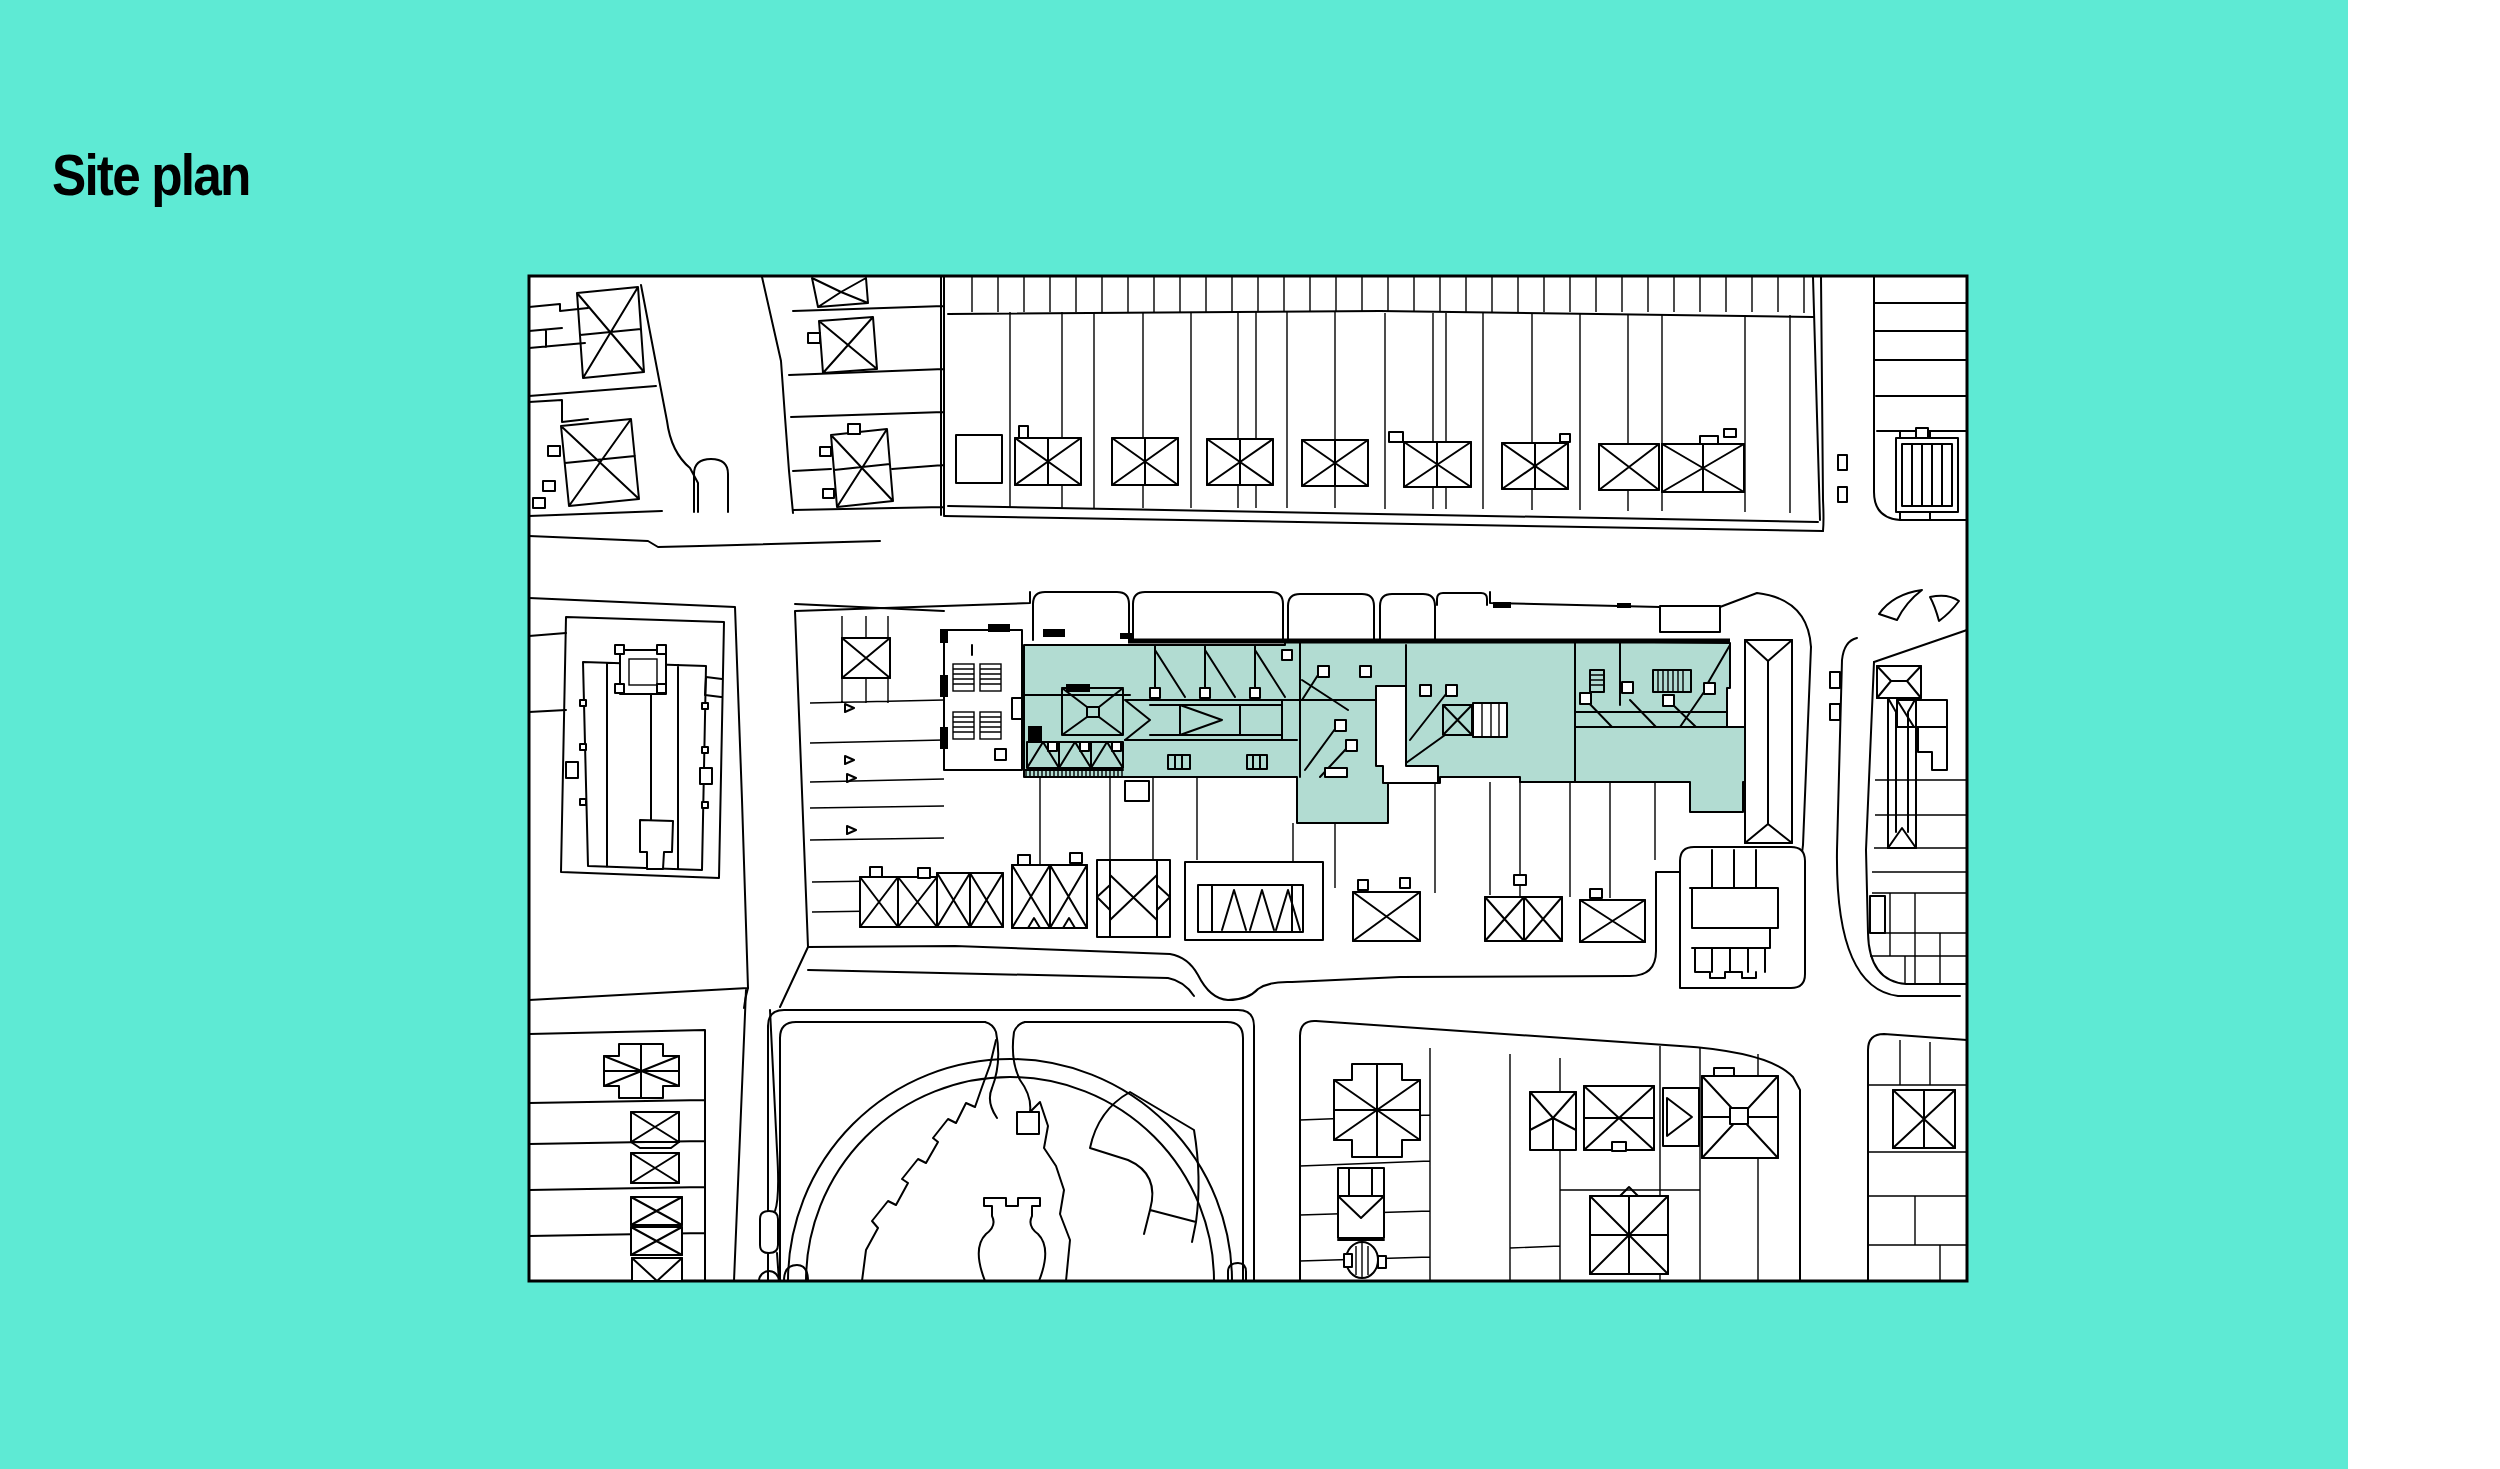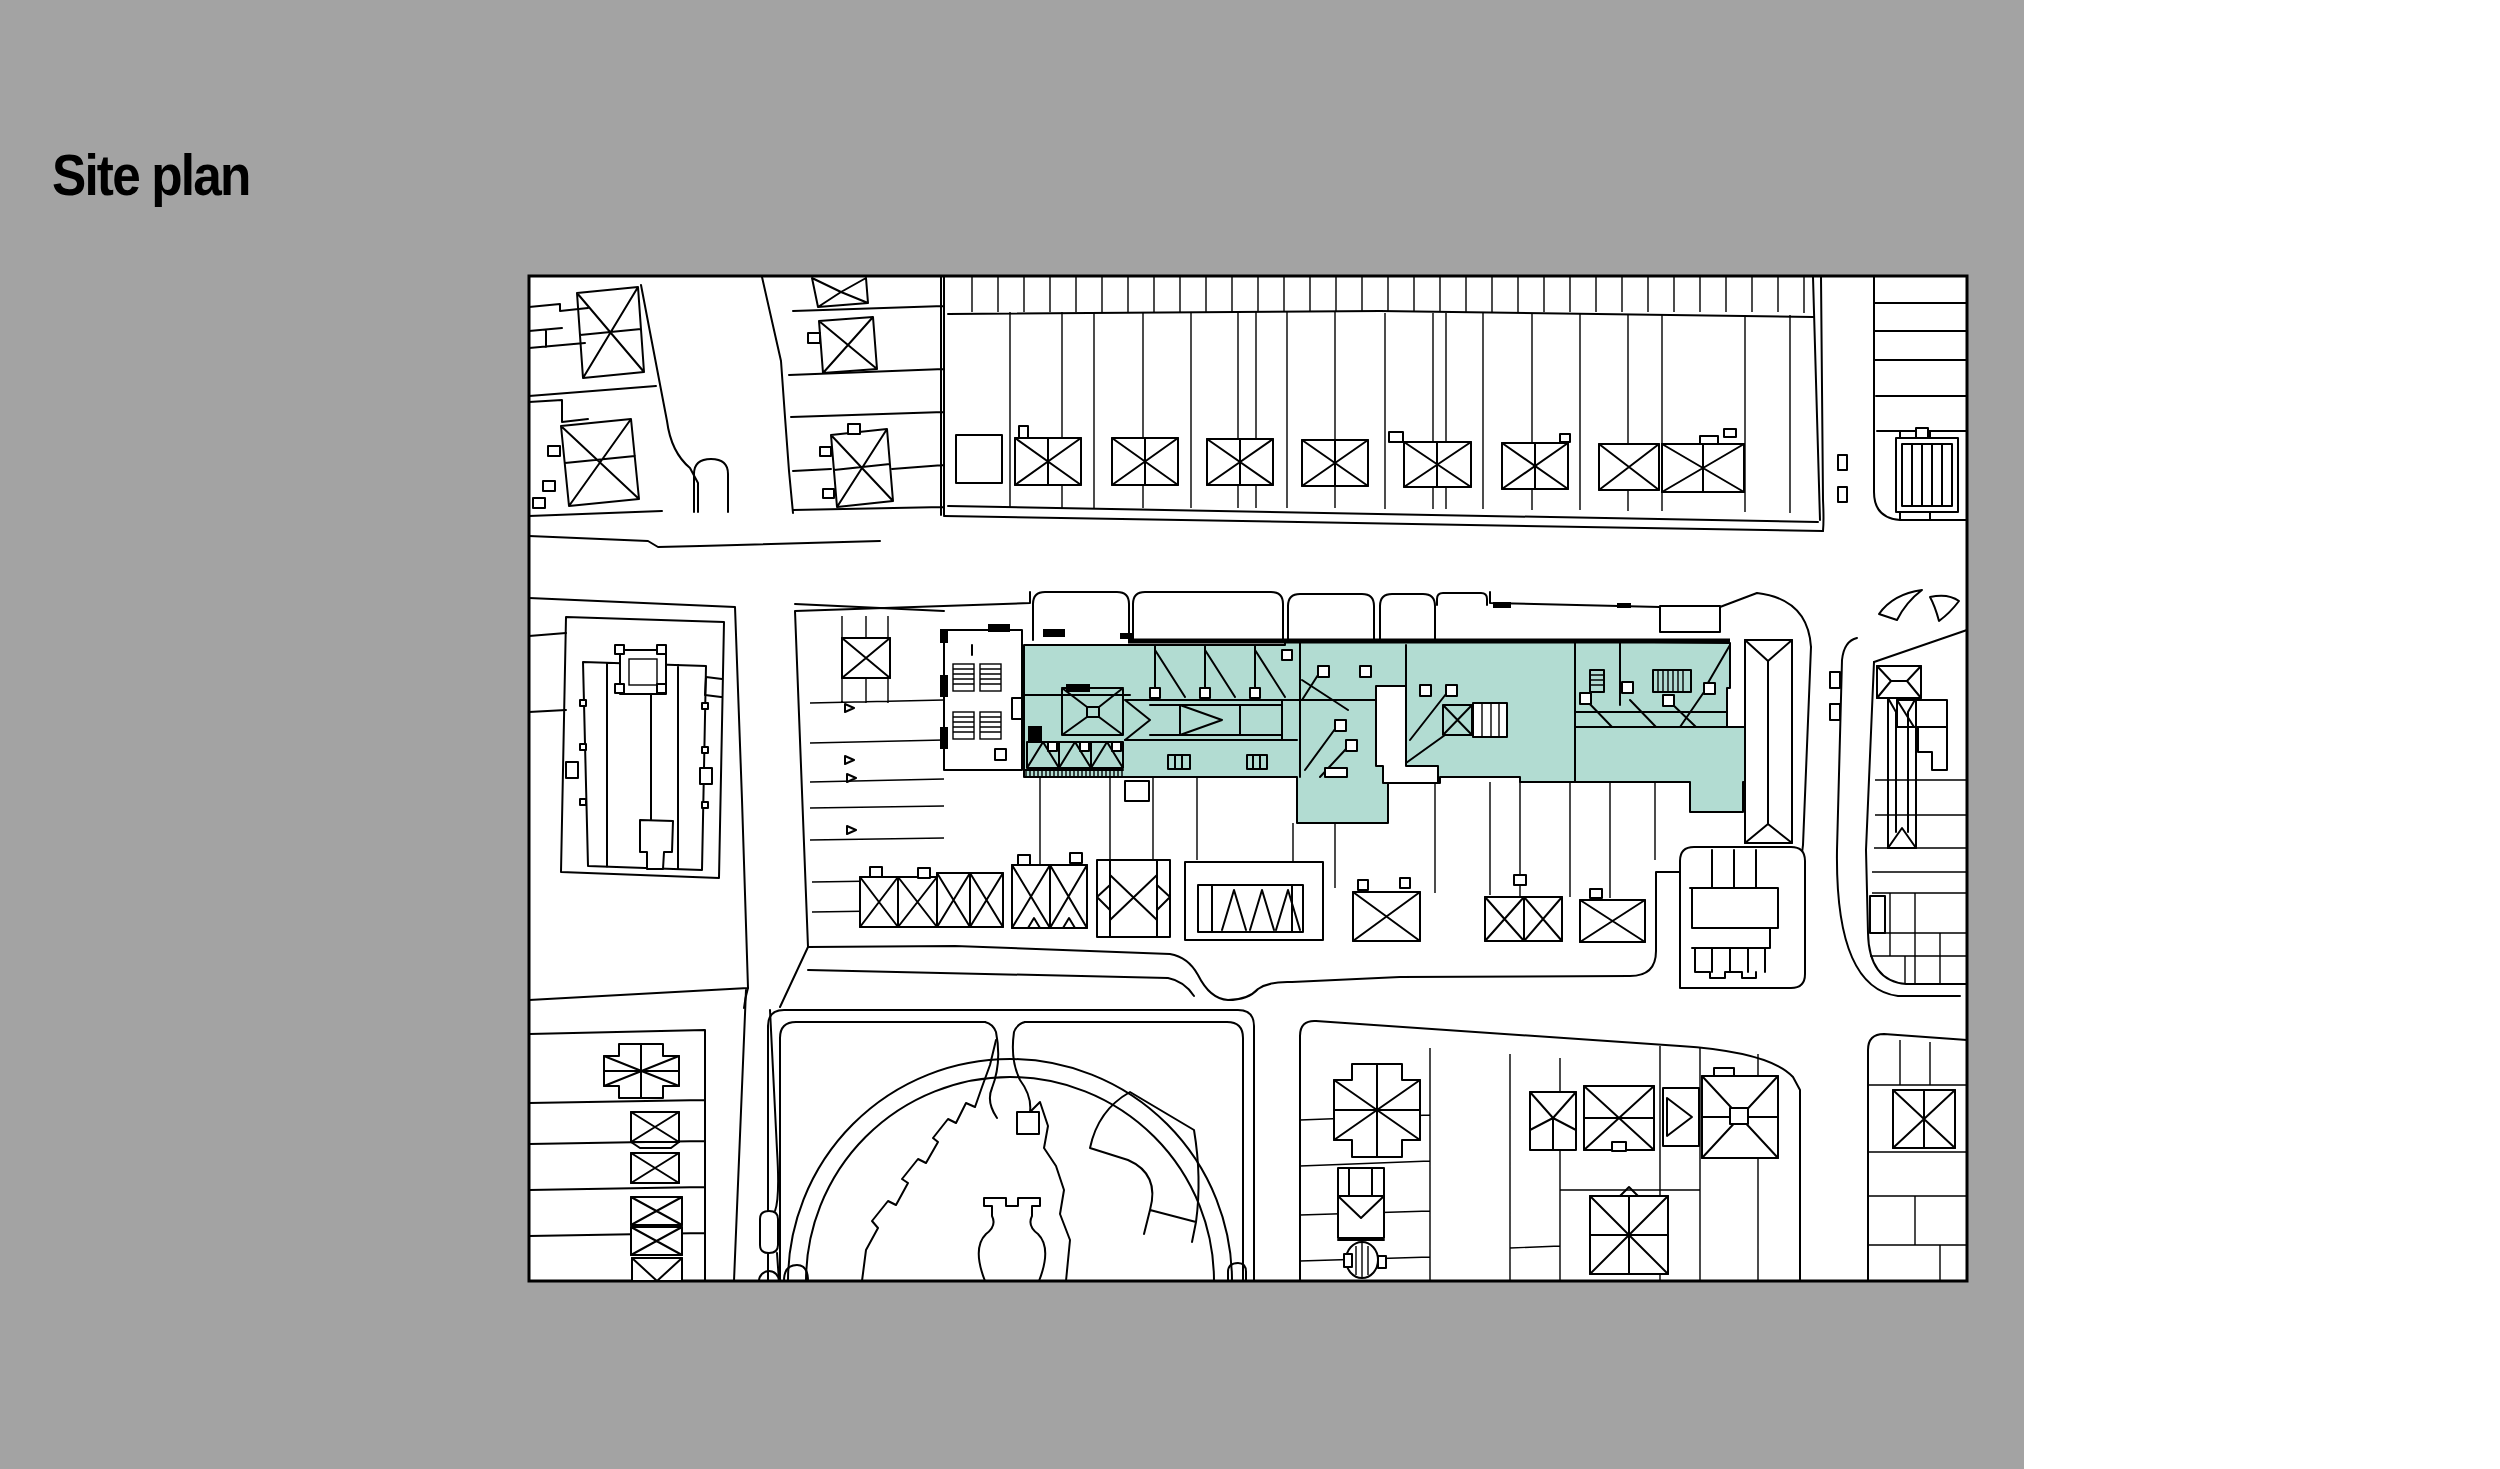--- a/index.html
+++ b/index.html
@@ -1,16 +1,16 @@
 <!DOCTYPE html>
 <html><head>
 <meta charset="utf-8">
 <style>
   html,body{margin:0;padding:0;background:#fff;}
-  .page{position:relative;width:2024px;height:1469px;background:#a3a3a3;overflow:hidden;
+  .page{position:relative;width:2348px;height:1469px;background:#5eead4;overflow:hidden;
         font-family:"Liberation Sans", sans-serif;}
   .title{position:absolute;left:52px;top:142px;margin:0;font-size:57px;font-weight:bold;
          letter-spacing:-2px;color:#000;transform:scaleX(.9);transform-origin:left top;
          font-family:"Liberation Sans", sans-serif;}
   svg{position:absolute;left:0;top:0;}
   .ln{fill:none;stroke:#000;stroke-width:2;stroke-linejoin:round;stroke-linecap:round;}
   .wf{fill:#fff;stroke:#000;stroke-width:2;stroke-linejoin:round;}
   .bk{fill:#000;stroke:none;}
   .hl{stroke:#000;stroke-width:2;stroke-linejoin:round;}
   .tk{fill:none;stroke:#000;stroke-width:5;}

